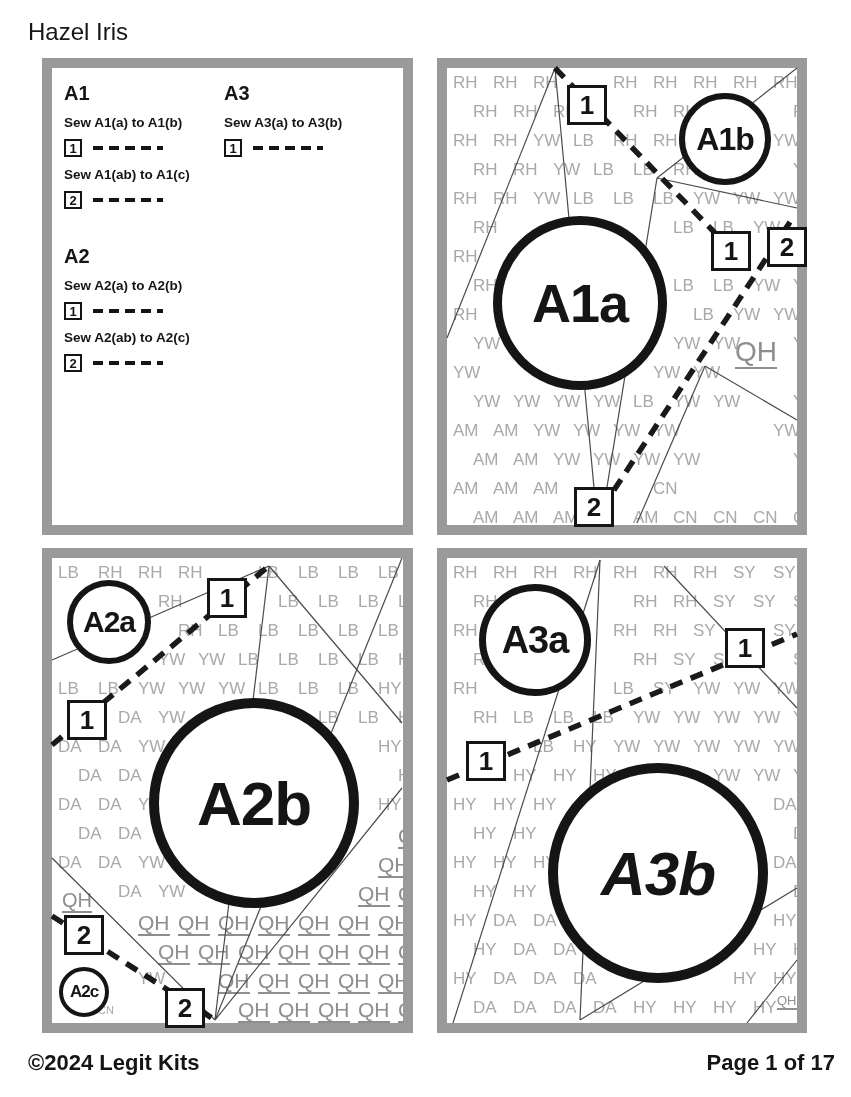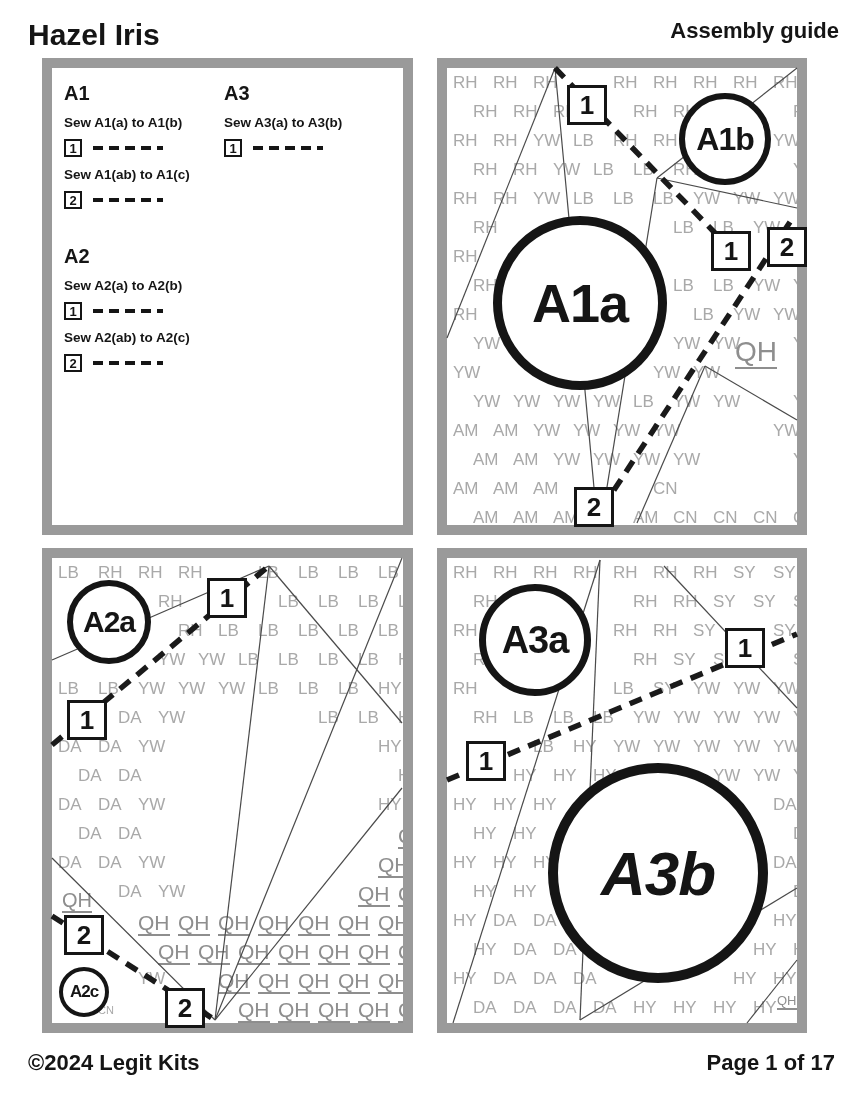--- a/index.html
+++ b/index.html
@@ -1,18 +1,18 @@
 <!DOCTYPE html>
 <html><head>
 <meta charset="utf-8">
 <style>
   html,body{margin:0;padding:0;background:#fff;}
   .page{position:relative;width:851px;height:1097px;background:#fff;overflow:hidden;
         font-family:"Liberation Sans",sans-serif;color:#151515;}
-  .hdr-title{position:absolute;left:28px;top:18px;font-size:30px;font-weight:bold;}
+  .hdr-title{position:absolute;left:28px;top:18px;font-size:24px;font-weight:normal;}
   .hdr-sub{position:absolute;right:12px;top:18px;font-size:22px;font-weight:bold;}
   .ftr-copy{position:absolute;left:28px;top:1050px;font-size:22px;font-weight:bold;}
   .ftr-page{position:absolute;right:16px;top:1050px;font-size:22px;font-weight:bold;}
   .panel{position:absolute;border:10px solid #9a9a9a;background:#fff;box-sizing:border-box;}
   .panel-instr{left:42px;top:58px;width:371px;height:477px;}
   .panel-a1{left:437px;top:58px;width:370px;height:477px;}
   .panel-a2{left:42px;top:548px;width:371px;height:485px;}
   .panel-a3{left:437px;top:548px;width:370px;height:485px;}
   .inner{position:absolute;inset:0;}
   .codes{position:absolute;inset:0;overflow:hidden;}
@@ -34,21 +34,20 @@
        display:flex;align-items:center;justify-content:center;font-size:13px;font-weight:bold;}
   .idash{width:70px;height:4px;margin-left:11px;
          background:repeating-linear-gradient(90deg,#151515 0 10px,transparent 10px 16px);}
   .gap{height:22px;}
 </style>
 </head>
 <body>
 
 <div class="page">
   <span class="hdr-title">Hazel Iris</span>
-  <span class="hdr-sub">Assembly guide</span>
 
   <section class="panel panel-instr">
     <div class="inner">
         <div class="icol" style="left: 12px;">
           <div class="ihead">A1</div>
           <div class="istep-text">Sew A1(a) to A1(b)</div>
           <div class="istep-row">
             <span class="isq">1</span>
             <span class="idash"></span>
           </div>
@@ -301,20 +300,21 @@
           <line x1="217" y1="8" x2="0" y2="102" stroke="#4a4a4a" stroke-width="1.2"></line>
           <line x1="217" y1="8" x2="350" y2="165" stroke="#4a4a4a" stroke-width="1.2"></line>
           <line x1="0" y1="187" x2="217" y2="8" stroke="#1a1a1a" stroke-width="5.5" stroke-dasharray="13 9"></line>
           <line x1="0" y1="358" x2="163" y2="462" stroke="#1a1a1a" stroke-width="5.5" stroke-dasharray="13 9"></line>
         </svg>
         <div class="sq" style="left: 155px; top: 20px;">1</div>
         <div class="sq" style="left: 15px; top: 142px;">1</div>
         <div class="sq" style="left: 12px; top: 357px;">2</div>
         <div class="sq" style="left: 113px; top: 430px;">2</div>
         <div class="circ" style="left: 15px; top: 22px; width: 84px; height: 84px; border-width: 6px; font-size: 30px;">A2a</div>
+        <div class="circ" style="left: 97px; top: 140px; width: 210px; height: 210px; border-width: 10px; font-size: 62px;">A2b</div>
         <div class="circ" style="left: 7px; top: 409px; width: 50px; height: 50px; border-width: 4px; font-size: 17px;">A2c</div>
       </div>
   </section>
 
   <section class="panel panel-a3">
     <div class="inner">
         <div class="codes">
           <span class="code" style="left: 6px; top: 6px;">RH</span>
           <span class="code" style="left: 46px; top: 6px;">RH</span>
           <span class="code" style="left: 86px; top: 6px;">RH</span>

